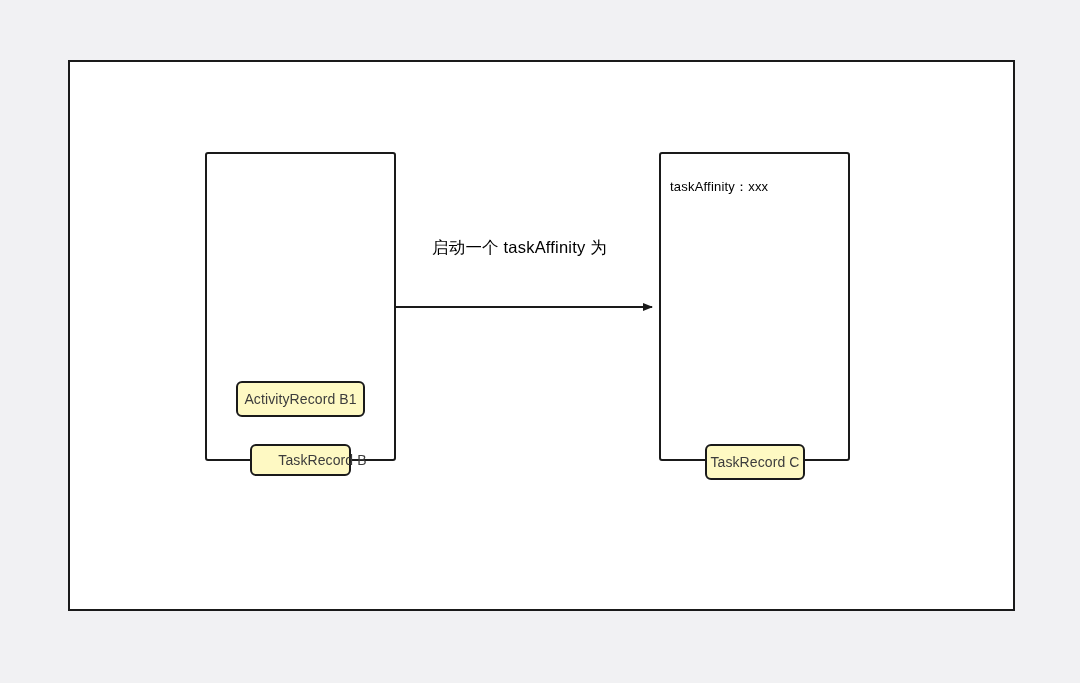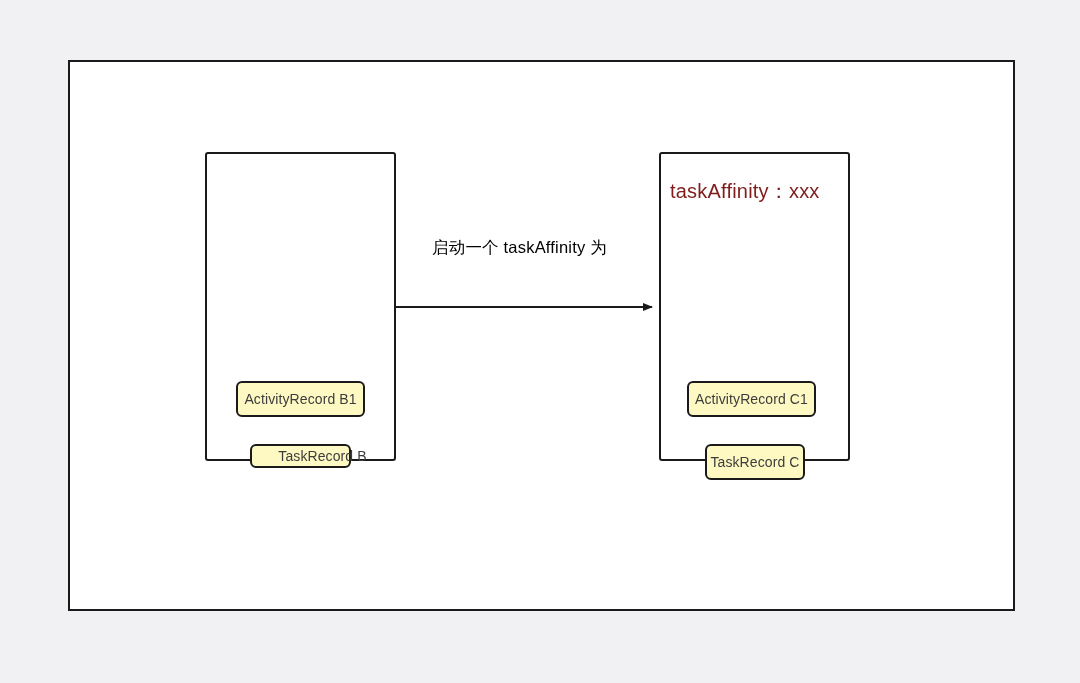--- a/index.html
+++ b/index.html
@@ -49,22 +49,22 @@
     left: 659px;
     top: 152px;
     width: 191px;
     height: 309px;
   }
 
   .affinity-text {
     position: absolute;
     left: 670px;
     top: 178px;
-    font-size: 20px;
-    color: #7f1d1d;
+    font-size: 13px;
+    color: #000000;
     letter-spacing: 0.2px;
     white-space: nowrap;
   }
 
   
   .chip {
     position: absolute;
     background: #fef9c3;
     border: 2.5px solid #1a1a1a;
     border-radius: 6px;
@@ -81,21 +81,21 @@
     left: 236px;
     top: 381px;
     width: 129px;
     height: 36px;
     z-index: 5;
   }
   .chip-task-b {
     left: 250px;
     top: 444px;
     width: 101px;
-    height: 24px;
+    height: 32px;
     z-index: 6;
     padding-left: 44px;
   }
   .chip-activity-c1 {
     left: 687px;
     top: 381px;
     width: 129px;
     height: 36px;
     z-index: 5;
   }
@@ -142,21 +142,20 @@
   <div class="task-box task-box-left"></div>
 
   <div class="chip chip-activity-b1">ActivityRecord B1</div>
 
   <div class="chip chip-task-b">TaskRecord B</div>
 
   <div class="task-box task-box-right"></div>
 
   <div class="affinity-text">taskAffinity：xxx</div>
 
-  <div class="chip chip-activity-c1">ActivityRecord C1</div>
 
   <div class="chip chip-task-c">TaskRecord C</div>
 
   <svg class="arrow-svg" viewBox="0 0 300 46">
     <defs>
       <marker id="arrowhead" markerWidth="10" markerHeight="8" refX="9" refY="4" orient="auto" markerUnits="userSpaceOnUse">
         <path d="M0,0 L10,4 L0,8 Z" fill="#1a1a1a"></path>
       </marker>
     </defs>
     <line x1="16" y1="22" x2="272" y2="22" stroke="#1a1a1a" stroke-width="2" marker-end="url(#arrowhead)"></line>

